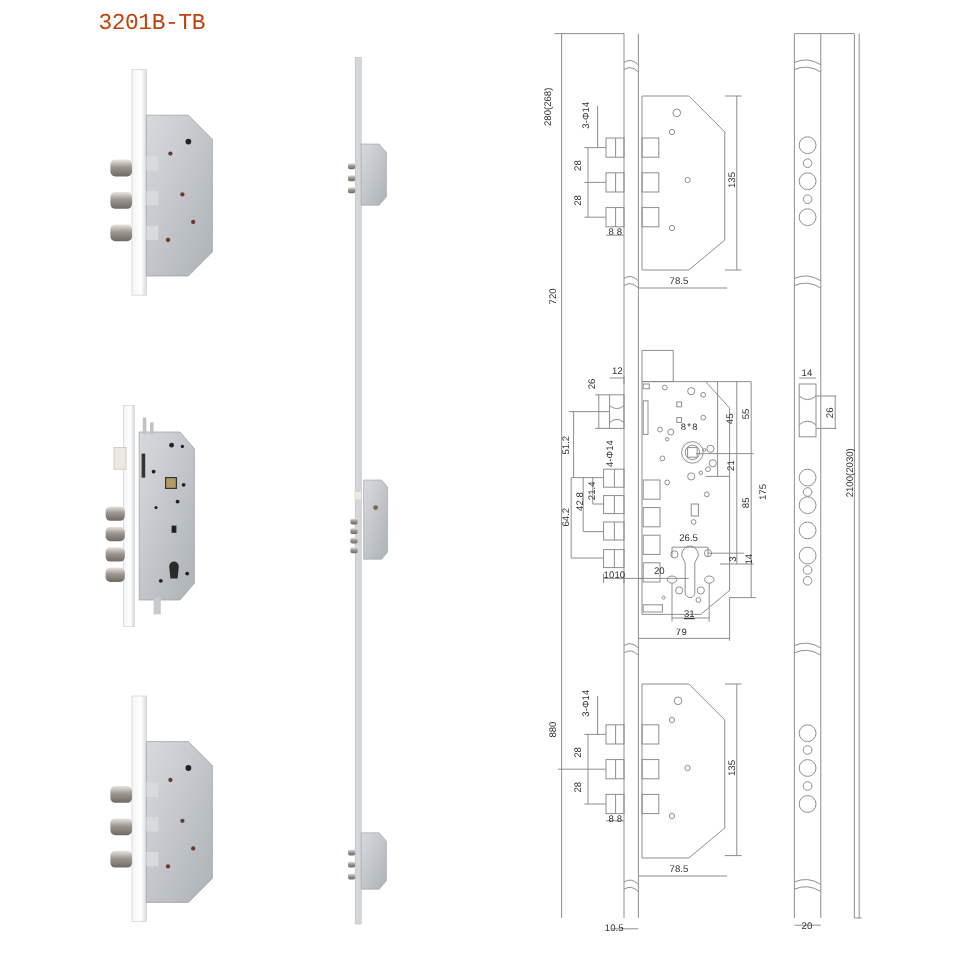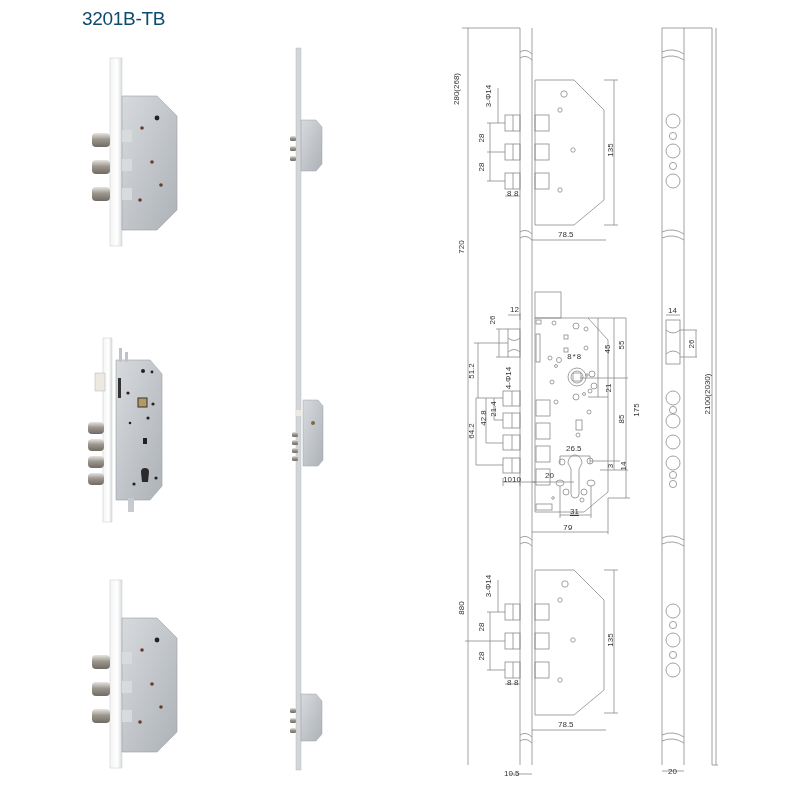--- a/index.html
+++ b/index.html
@@ -1,17 +1,17 @@
 <!DOCTYPE html>
 <html><head>
 <meta charset="utf-8">
 <style>
   html,body{margin:0;padding:0;background:#ffffff;}
   body{width:800px;height:800px;position:relative;overflow:hidden;font-family:"Liberation Sans",sans-serif;}
-  .title{position:absolute;left:82px;top:8px;font-size:19px;color:#0c4a6e;font-family:Liberation Sans, sans-serif;letter-spacing:-0.3px;}
+  .title{position:absolute;left:82px;top:8px;font-size:19px;color:#c2410c;font-family:Liberation Mono, monospace;letter-spacing:-0.3px;}
   .layer{position:absolute;left:0;top:0;}
 </style>
 </head>
 <body>
 
 <div class="title">3201B-TB</div>
 
 <svg class="layer" width="800" height="800" viewBox="0 0 800 800">
   <defs>
     <linearGradient id="steel" x1="0" x2="1" y1="0" y2="1">

